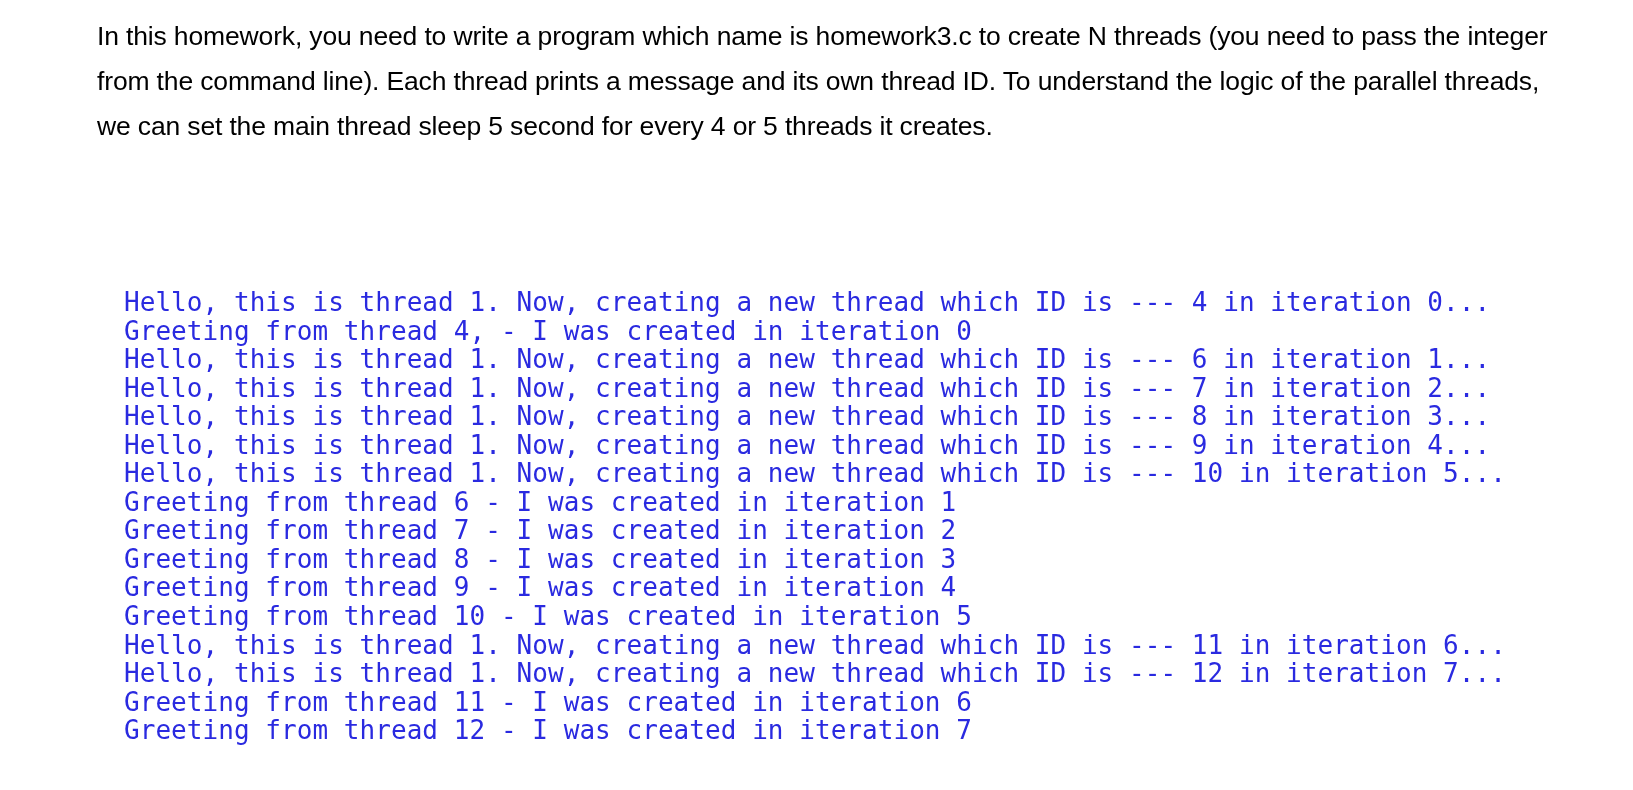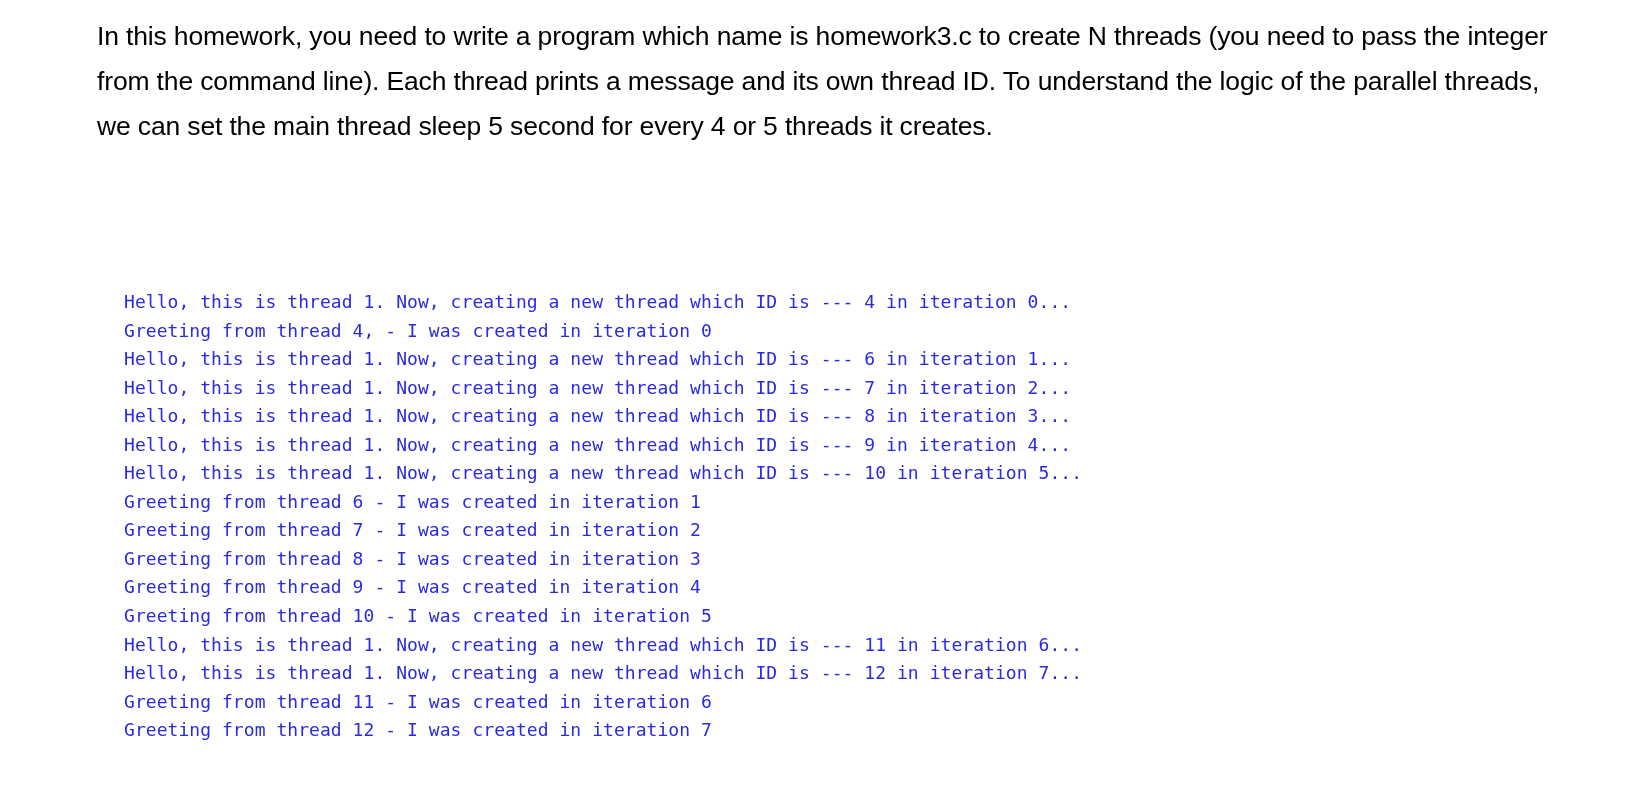--- a/index.html
+++ b/index.html
@@ -42,21 +42,21 @@
   .para-example {
     margin-top: 37px;
   }
   .code-block {
     position: absolute;
     left: 124px;
     top: 288px;
     margin: 0;
     padding: 0;
     font-family: "DejaVu Sans Mono", "Liberation Mono", monospace;
-    font-size: 18px;
+    font-size: 26px;
     line-height: 28.55px;
     color: #2a2ae0;
     white-space: pre;
     letter-spacing: 0.05px;
   }
   .code-line {
     display: block;
     white-space: pre;
     margin: 0;
     padding: 0;

